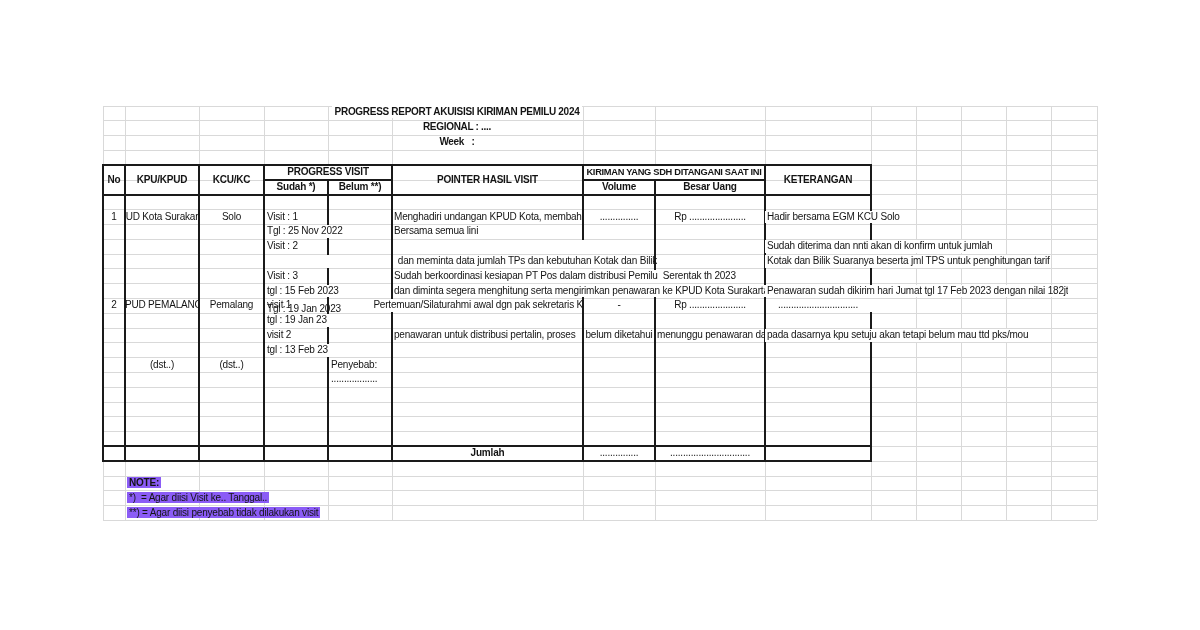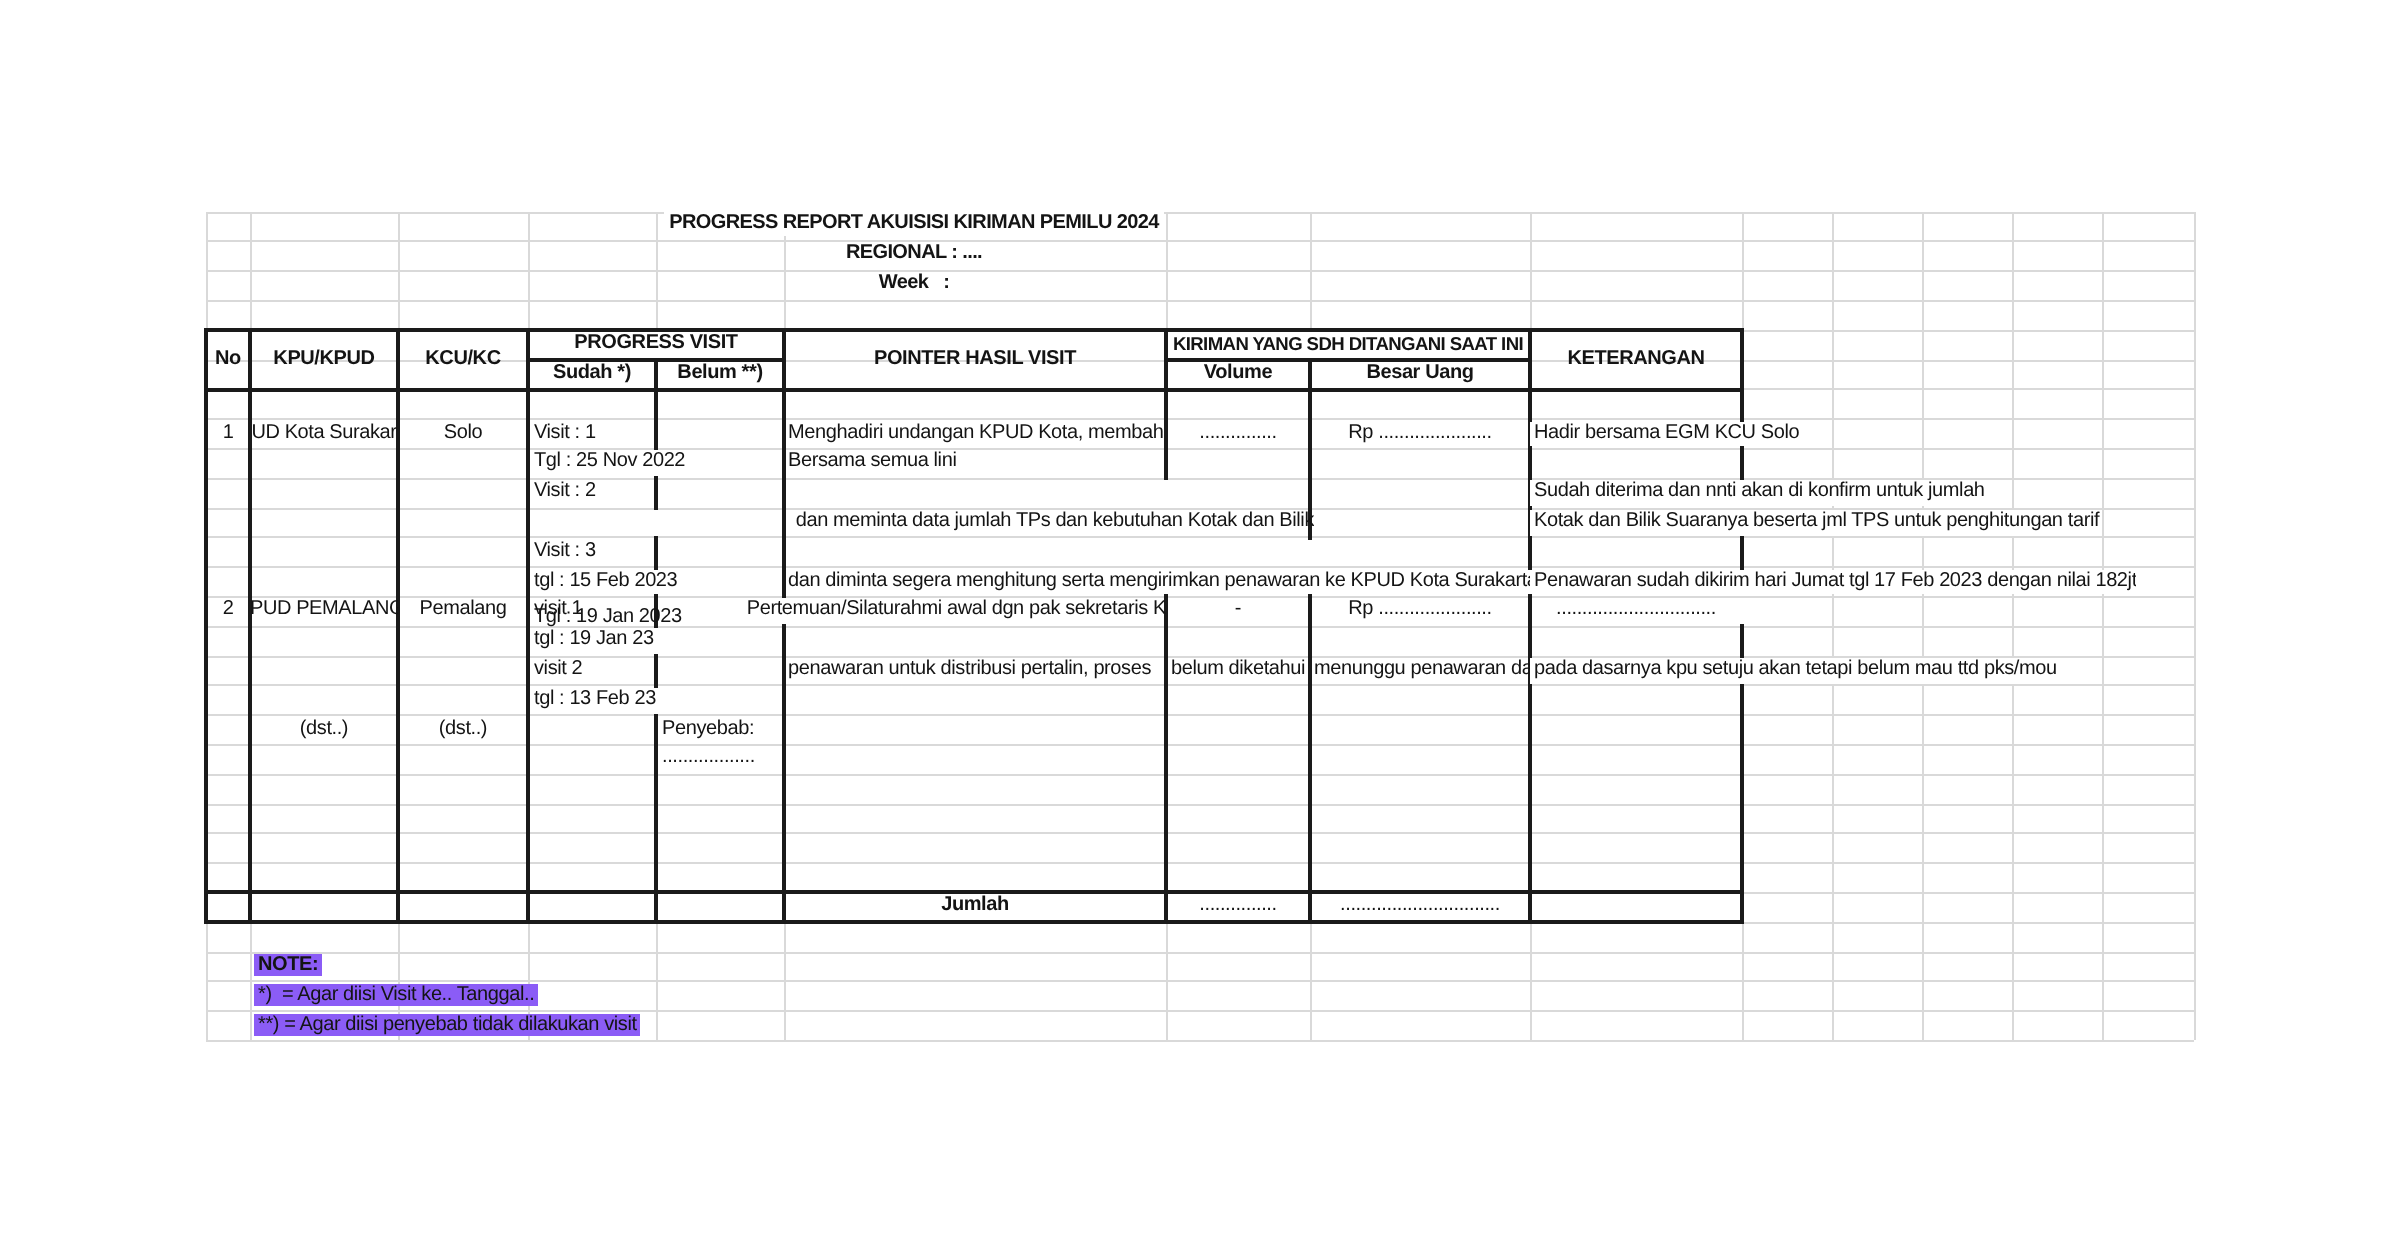--- a/index.html
+++ b/index.html
@@ -145,20 +145,21 @@
     <div class="cell" style="left: 655px; top: 209.6px; text-align: center; width: 110px;">Rp ......................</div>
     <div class="cell clip wbg" style="left: 765px; top: 210.6px; text-align: left; height: 12.8px; line-height: 12.8px; max-width: 332px; overflow: hidden; padding-left: 2px;">Hadir bersama EGM KCU Solo</div>
     <div class="cell" style="left: 264px; top: 224.4px; text-align: left; width: 128px; padding-left: 3px;">Tgl : 25 Nov 2022</div>
     <div class="cell" style="left: 392px; top: 224.4px; text-align: left; width: 373px; padding-left: 2px;">Bersama semua lini</div>
     <div class="cell" style="left: 264px; top: 239.2px; text-align: left; width: 128px; padding-left: 3px;">Visit : 2</div>
     <div class="cell clip wbg" style="left: 765px; top: 240.2px; text-align: left; height: 12.8px; line-height: 12.8px; max-width: 332px; overflow: hidden; padding-left: 2px;">Sudah diterima dan nnti akan di konfirm untuk jumlah</div>
     <div class="cell" style="left: 264px; top: 254px; text-align: left; width: 128px; padding-left: 3px; margin-top: 48px;">Tgl : 19 Jan 2023</div>
     <div class="cell clip" style="left: 392px; top: 254px; text-align: right; width: 263px; padding-left: 2px;">dan meminta data jumlah TPs dan kebutuhan Kotak dan Bilik</div>
     <div class="cell clip wbg" style="left: 765px; top: 255px; text-align: left; height: 12.8px; line-height: 12.8px; max-width: 332px; overflow: hidden; padding-left: 2px;">Kotak dan Bilik Suaranya beserta jml TPS untuk penghitungan tarif</div>
     <div class="cell" style="left: 264px; top: 268.8px; text-align: left; width: 128px; padding-left: 3px;">Visit : 3</div>
+    <div class="cell clip" style="left: 392px; top: 268.8px; text-align: left; width: 373px; padding-left: 2px;">Sudah berkoordinasi kesiapan PT Pos dalam distribusi Pemilu  Serentak th 2023</div>
     <div class="cell" style="left: 264px; top: 283.6px; text-align: left; width: 128px; padding-left: 3px;">tgl : 15 Feb 2023</div>
     <div class="cell clip" style="left: 392px; top: 283.6px; text-align: left; width: 373px; padding-left: 2px;">dan diminta segera menghitung serta mengirimkan penawaran ke KPUD Kota Surakarta</div>
     <div class="cell clip wbg" style="left: 765px; top: 284.6px; text-align: left; height: 12.8px; line-height: 12.8px; max-width: 332px; overflow: hidden; padding-left: 2px;">Penawaran sudah dikirim hari Jumat tgl 17 Feb 2023 dengan nilai 182jt</div>
     <div class="cell" style="left: 103px; top: 298.4px; text-align: center; width: 22px;">2</div>
     <div class="cell clip" style="left: 125px; top: 298.4px; text-align: center; width: 74px;">PUD PEMALANG</div>
     <div class="cell" style="left: 199px; top: 298.4px; text-align: center; width: 65px;">Pemalang</div>
     <div class="cell" style="left: 264px; top: 298.4px; text-align: left; width: 128px; padding-left: 3px;">visit 1</div>
     <div class="cell clip" style="left: 328px; top: 298.4px; text-align: right; width: 255px;">Pertemuan/Silaturahmi awal dgn pak sekretaris K</div>
     <div class="cell clip" style="left: 583px; top: 298.4px; text-align: center; width: 72px;">-</div>
     <div class="cell" style="left: 655px; top: 298.4px; text-align: center; width: 110px;">Rp ......................</div>

